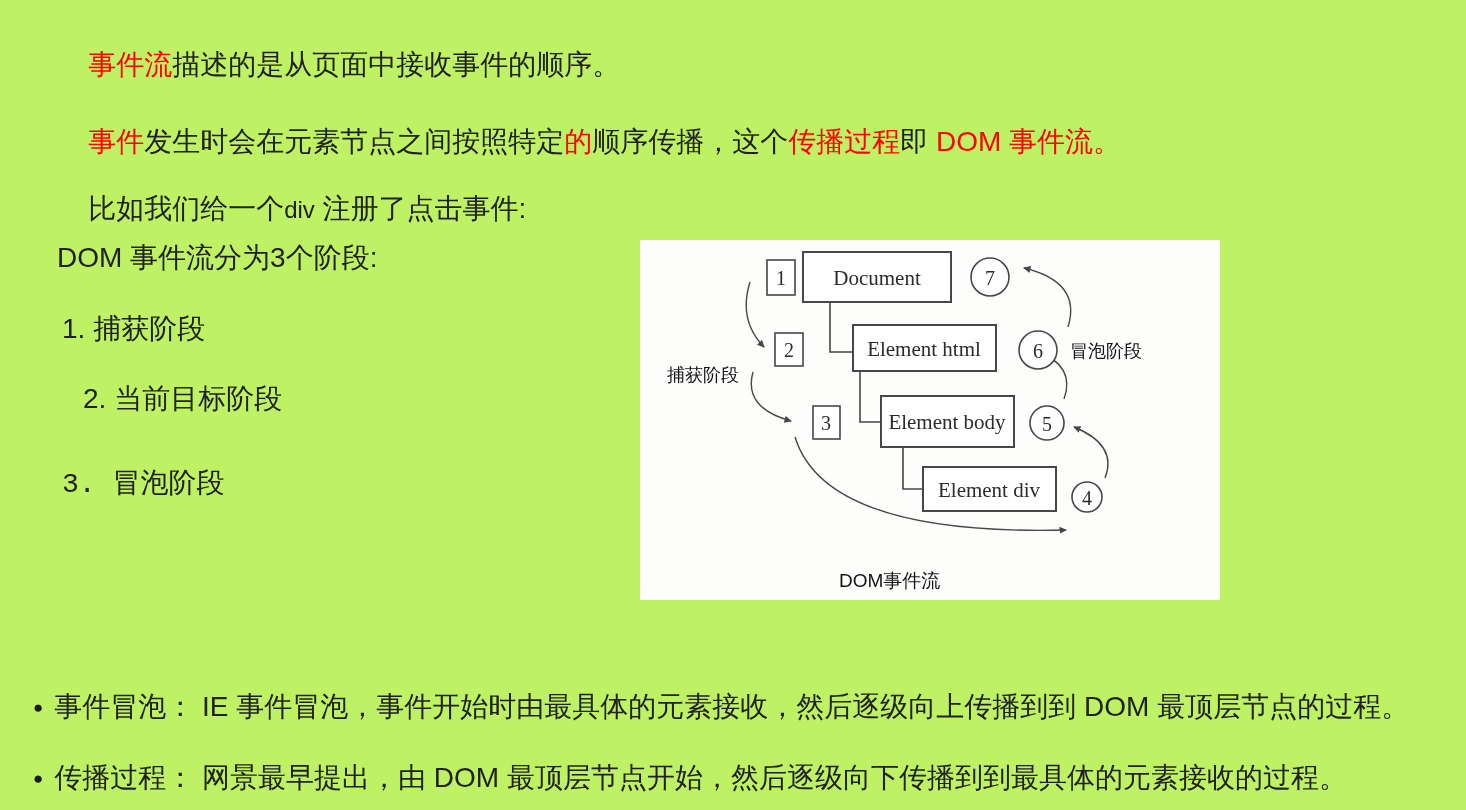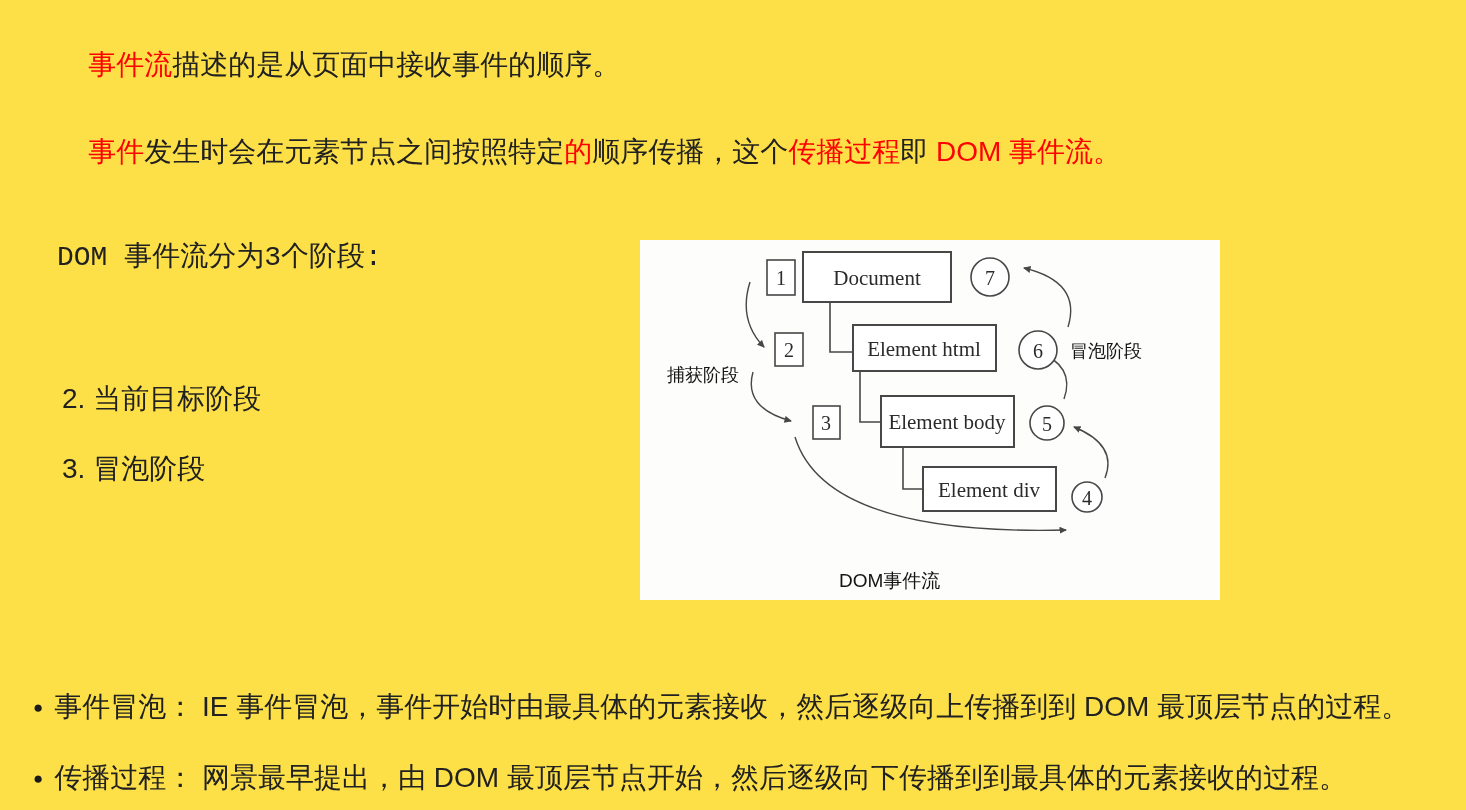--- a/index.html
+++ b/index.html
@@ -1,17 +1,17 @@
 <!DOCTYPE html>
 <html><head>
 <meta charset="utf-8">
 <style>
   html,body{margin:0;padding:0;background:#ffffff;}
   body{font-family:"Liberation Sans",sans-serif;}
-  #page{position:relative;width:1466px;height:810px;background:#fde047;overflow:hidden;}
+  #page{position:relative;width:1466px;height:810px;background:#bef264;overflow:hidden;}
 
   .para{
     position:absolute;
     font-size:28px;
     line-height:1.25;
     color:#212121;
     white-space:pre;
     letter-spacing:0;
   }
   .red{color:#fe0000;}
@@ -73,29 +73,33 @@
 </style>
 </head>
 <body>
 
 <div id="page">
 
   <div class="para" style="left:57px;top:12px;">
     <span class="red">事件流</span><span>描述的是从页面中接收事件的顺序。</span>
   </div>
 
-  <div class="para" style="left:57px;top:99px;">
+  <div class="para" style="left:57px;top:89px;">
     <span class="red">事件</span><span>发生时会在元素节点之间按照特定</span><span class="red">的</span><span>顺序传播，这个</span><span class="red">传播过程</span><span>即</span><span class="red"> DOM 事件流。</span>
   </div>
 
+  <div class="para" style="left:57px;top:156px;">
+    <span>比如我们给一个</span><span class="latin-sm">div</span><span> 注册了点击事件:</span>
+  </div>
 
-  <div class="para" style="left:57px;top:240px;font-family:Liberation Mono, monospace;">DOM 事件流分为3个阶段:</div>
+  <div class="para" style="left:57px;top:240px;">DOM 事件流分为3个阶段:</div>
 
-  <div class="phase-item" style="top:380px;">2. 当前目标阶段</div>
-  <div class="phase-item" style="top:450px;">3. 冒泡阶段</div>
+  <div class="phase-item" style="top:310px;">1. 捕获阶段</div>
+  <div class="phase-item" style="top:380px;margin-left:21px;">2. 当前目标阶段</div>
+  <div class="phase-item" style="top:464px;font-family:Liberation Mono, monospace;">3. 冒泡阶段</div>
 
   <div id="diagram-wrap">
     <svg width="580" height="360" viewBox="0 0 580 360">
       <defs>
         <marker id="ah" markerWidth="10" markerHeight="10" refX="6.5" refY="3.5" orient="auto" markerUnits="userSpaceOnUse">
           <path d="M0,0 L7.5,3.5 L0,7 Z" fill="#474747"></path>
         </marker>
       </defs>
 
       <path d="M190,62 V112 H213" fill="none" stroke="#474747" stroke-width="1.6"></path>

